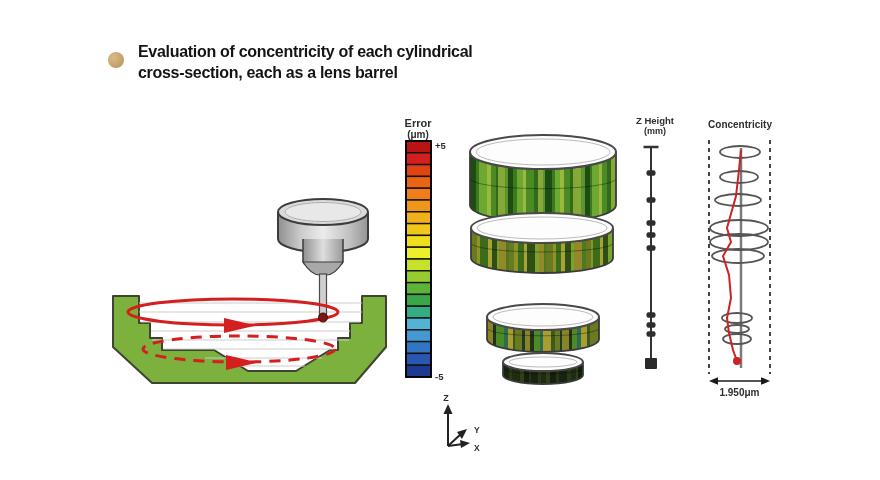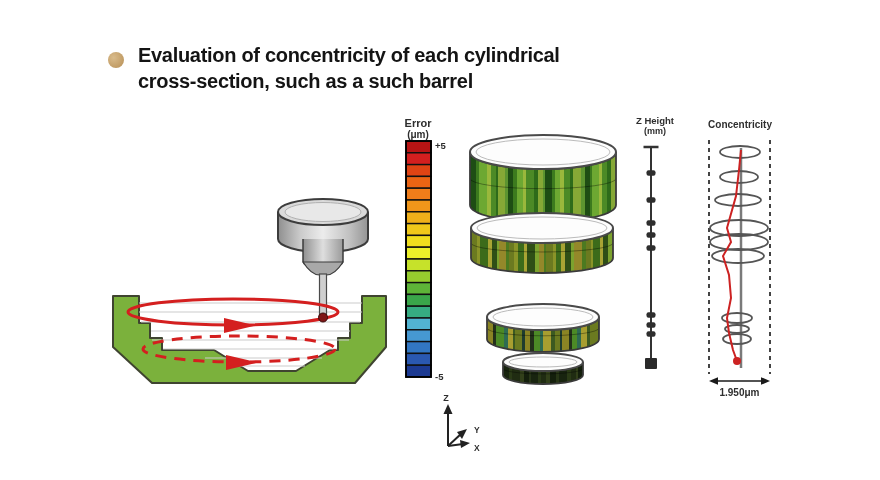--- a/index.html
+++ b/index.html
@@ -1,34 +1,34 @@
 <!DOCTYPE html>
 <html><head>
 <meta charset="utf-8">
 <style>
   html,body{margin:0;padding:0;background:#fff;}
   #stage{position:relative;width:880px;height:480px;background:#ffffff;overflow:hidden;
          font-family:"Liberation Sans", sans-serif;}
   
   #title-block{position:absolute;left:138px;top:42px;width:565px;color:#141414;
-               font-size:20px;font-weight:bold;line-height:1.3;letter-spacing:-0.3px;}
+               font-size:16px;font-weight:bold;line-height:1.3;letter-spacing:-0.3px;}
   #title-bullet{position:absolute;left:108px;top:52px;width:16px;height:16px;border-radius:50%;
                 background:radial-gradient(circle at 35% 35%, #d9bb8b, #b78f55);}
   svg text{font-family:"Liberation Sans", sans-serif;}
   .lbl{font-weight:bold;fill:#2e2e2e;}
 </style>
 </head>
 <body>
 
 <div id="stage">
 
   <span id="title-bullet"></span>
   <div id="title-block">
     <span style="display:block">Evaluation of concentricity of each cylindrical</span>
-    <span style="display:block">cross-section, such as a such barrel</span>
+    <span style="display:block">cross-section, each as a lens barrel</span>
   </div>
 
   <svg id="fig" width="880" height="480" viewBox="0 0 880 480" style="position:absolute;left:0;top:0;">
     <defs>
       <linearGradient id="gHead" x1="0" y1="0" x2="1" y2="0">
         <stop offset="0" stop-color="#8f8f8f"></stop>
           <stop offset="0.25" stop-color="#cbcbcb"></stop>
         <stop offset="0.5" stop-color="#ececec"></stop>
           <stop offset="0.8" stop-color="#c0c0c0"></stop>
         <stop offset="1" stop-color="#949494"></stop>

